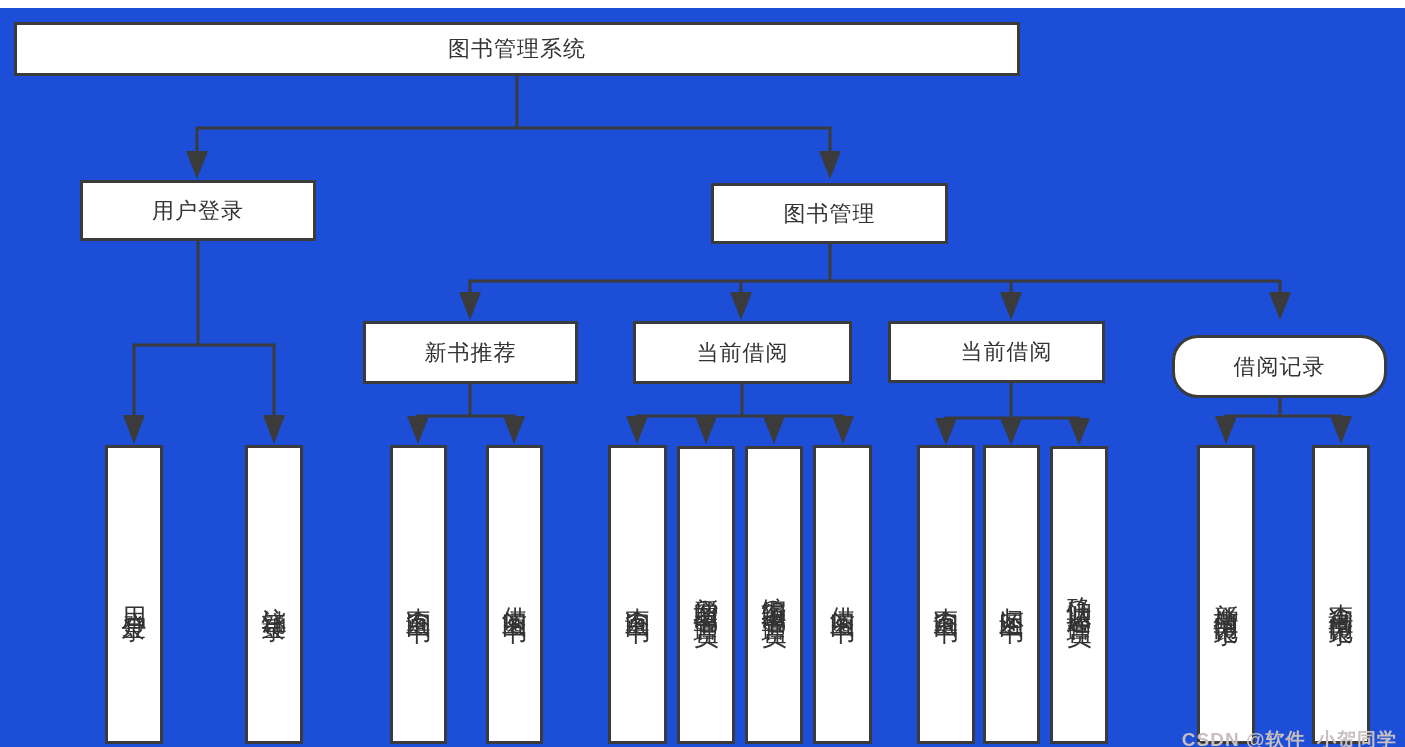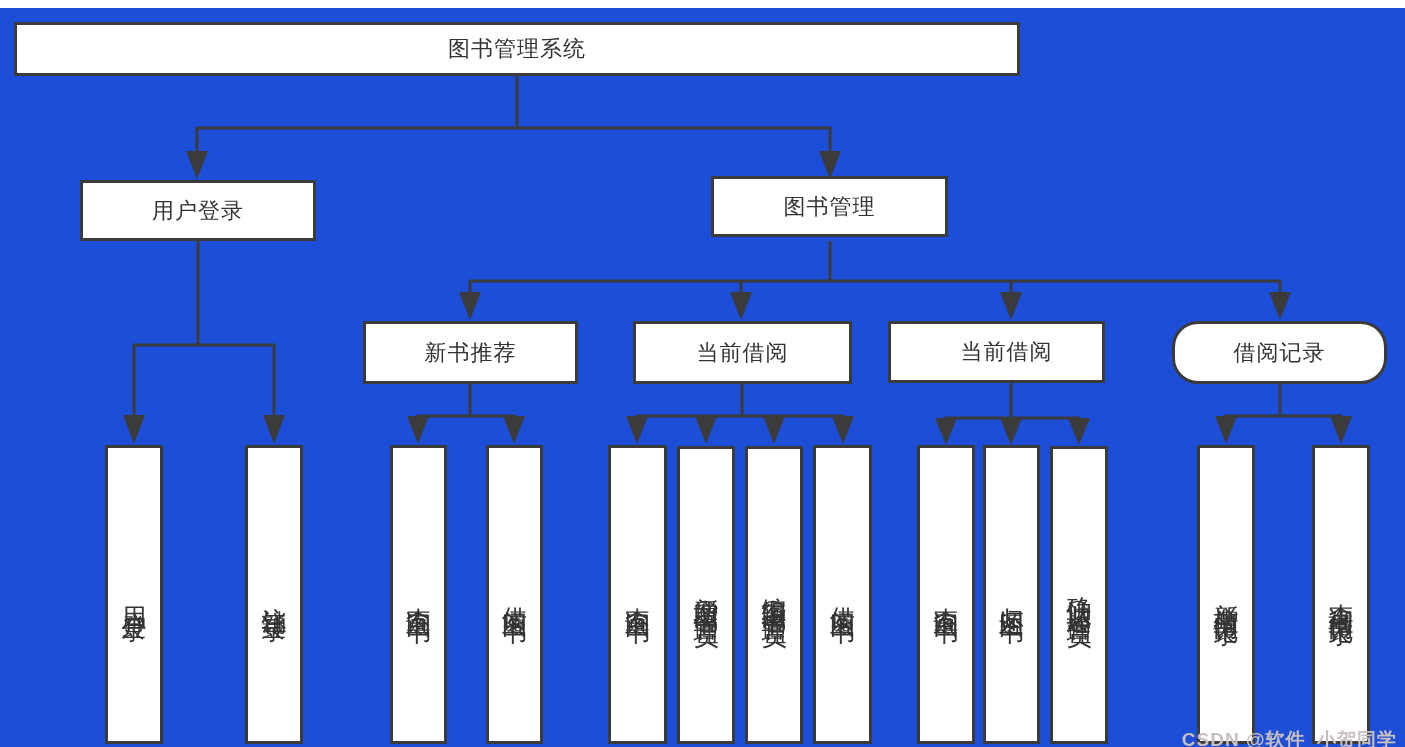--- a/index.html
+++ b/index.html
@@ -115,34 +115,34 @@
     </g>
   </svg>
 
   <div class="node hbox" style="left:14px; top:14px; width:1006px; height:54px;">
     <span>图书管理系统</span>
   </div>
 
   <div class="node hbox" style="left:80px; top:172px; width:236px; height:61px;">
     <span>用户登录</span>
   </div>
-  <div class="node hbox" style="left:711px; top:168px; width:237px; height:61px;">
+  <div class="node hbox" style="left:711px; top:175px; width:237px; height:61px;">
     <span>图书管理</span>
   </div>
 
   <div class="node hbox" style="left:363px; top:313px; width:215px; height:63px;align-items:center;">
     <span>新书推荐</span>
   </div>
   <div class="node hbox" style="left:633px; top:313px; width:219px; height:63px;">
     <span>当前借阅</span>
   </div>
   <div class="node hbox" style="left:888px; top:313px; width:217px; height:62px;padding-left:20px;">
     <span>当前借阅</span>
   </div>
-  <div class="node hbox" style="left:1172px; top:313px; width:215px; height:63px;border-radius:26px;">
+  <div class="node hbox" style="left:1172px; top:327px; width:215px; height:63px;border-radius:26px;">
     <span>借阅记录</span>
   </div>
 
   <div class="node vbox" style="left:105px; top:437px; width:58px; height:299px;">
     <span class="vtext">用户登录</span>
   </div>
   <div class="node vbox" style="left:245px; top:437px; width:58px; height:299px;">
     <span class="vtext">注销登录</span>
   </div>
 

